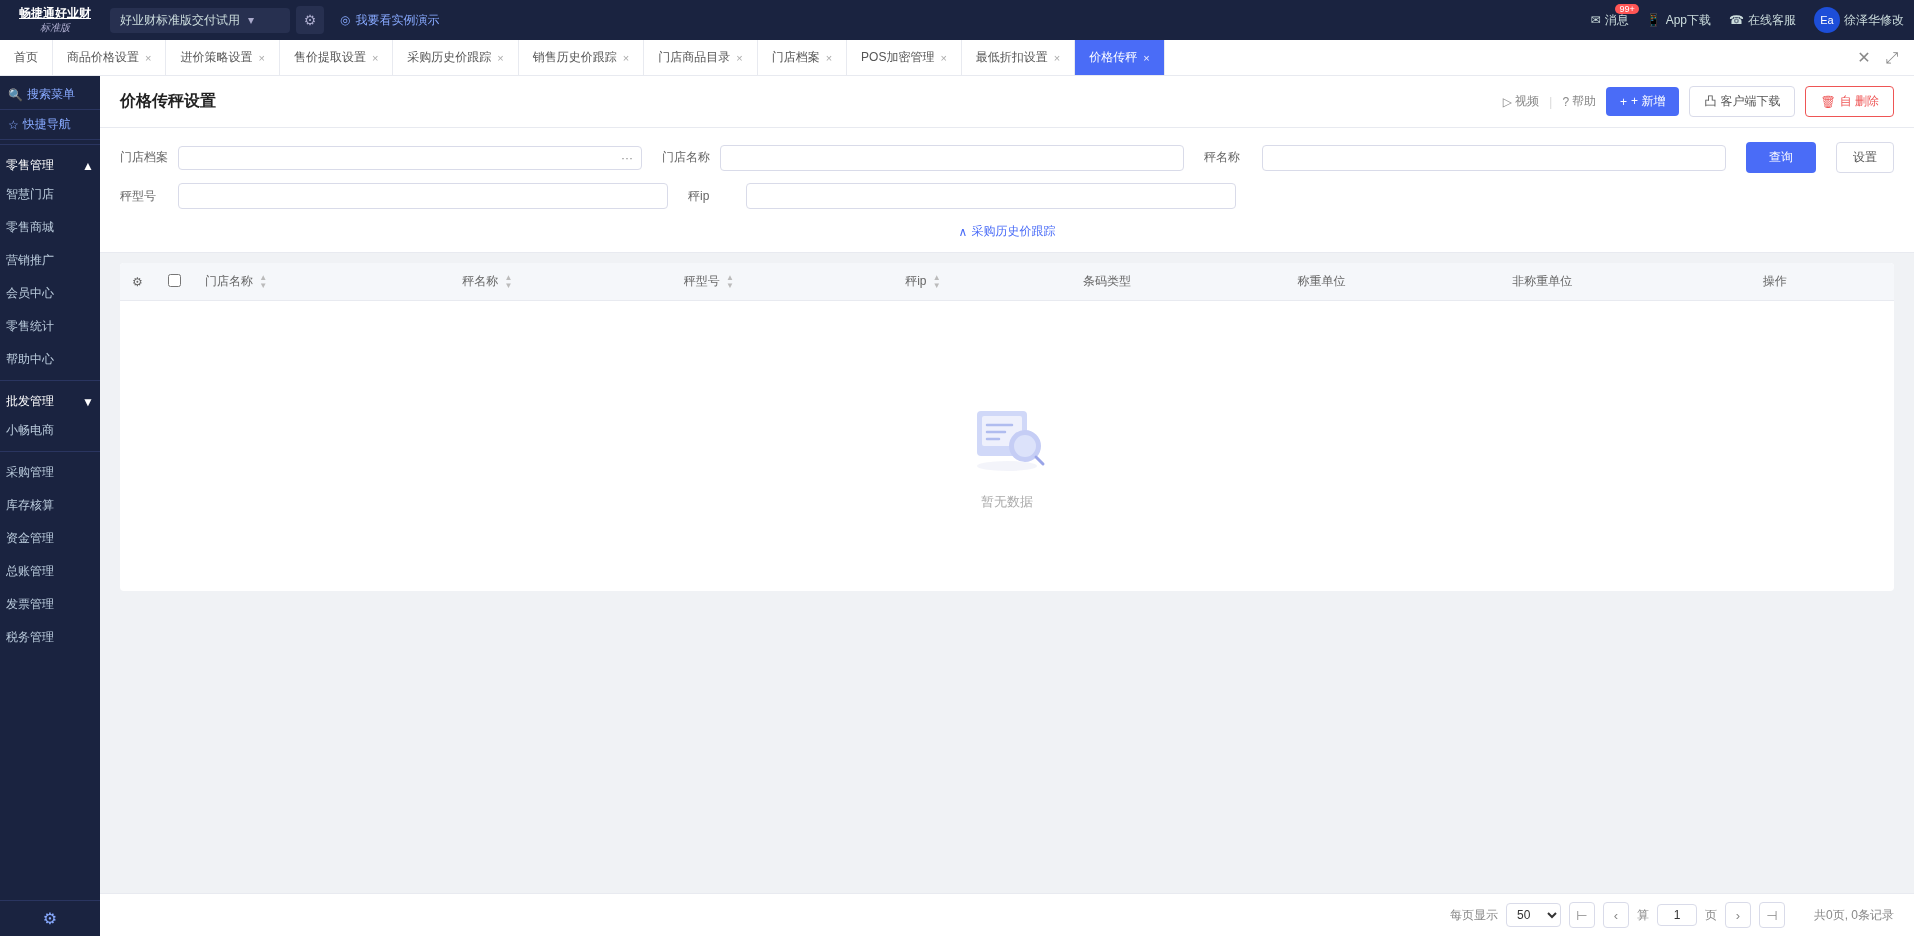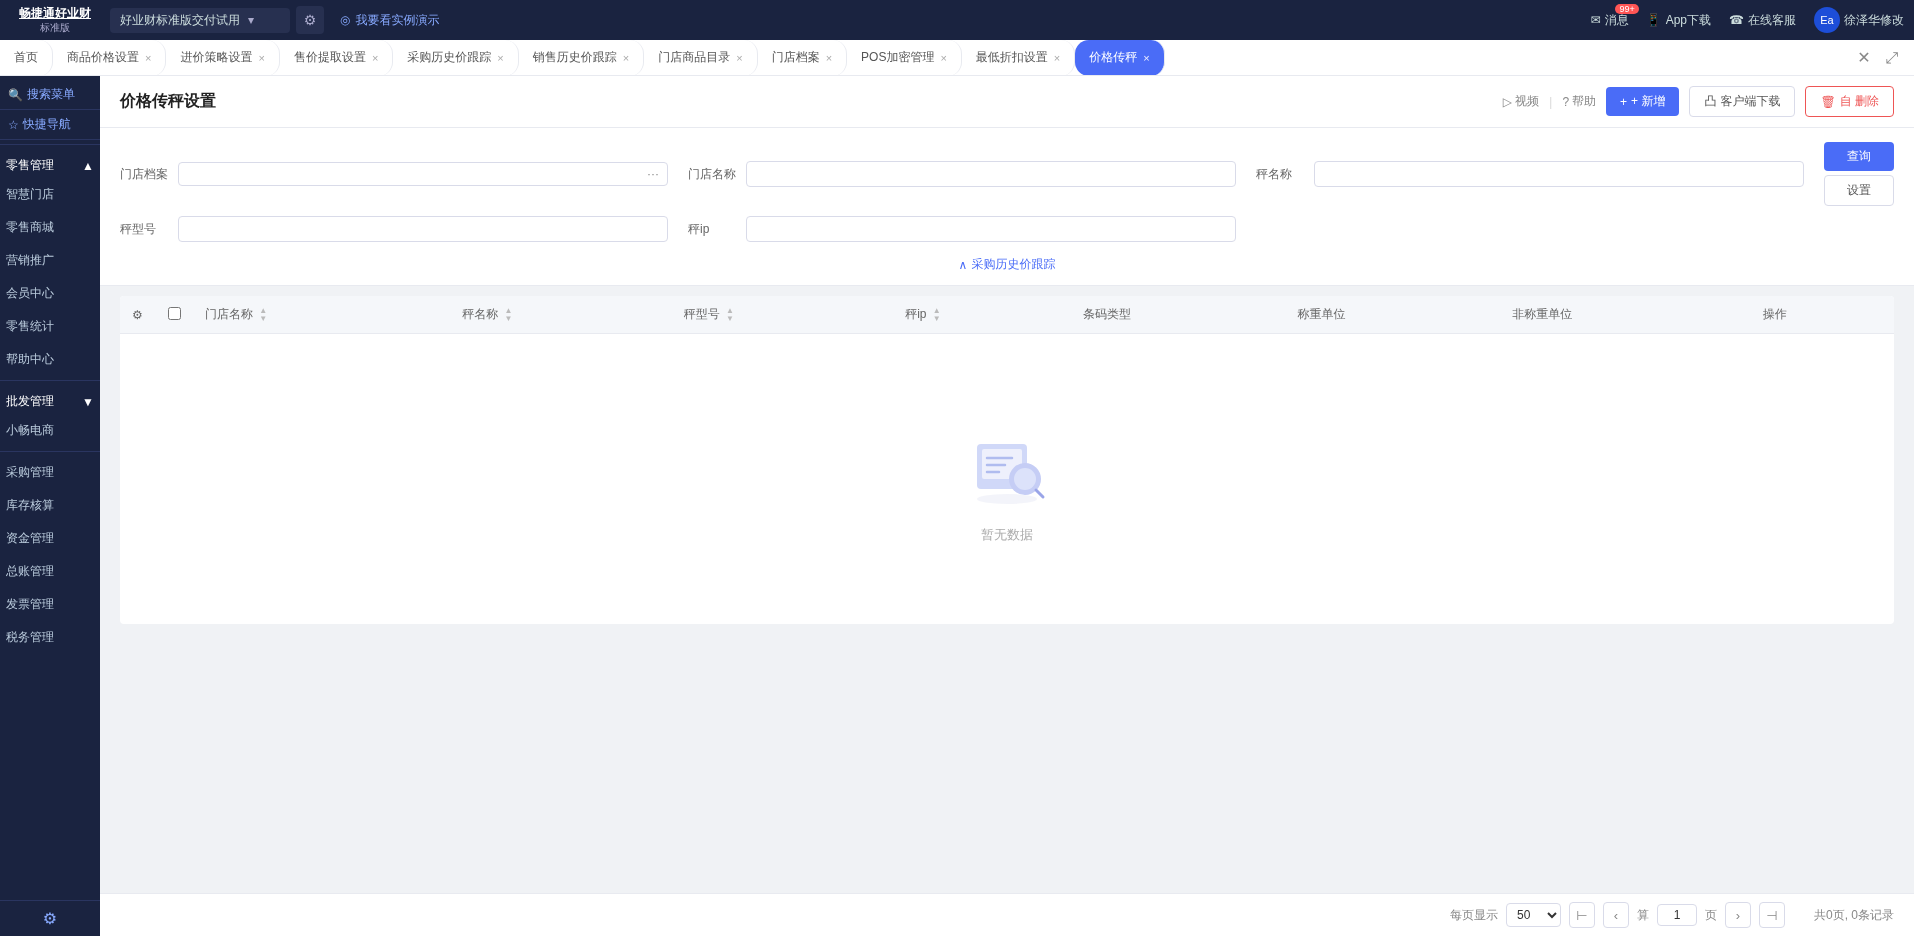--- a/index.html
+++ b/index.html
@@ -19,21 +19,21 @@
       display: flex;
       flex-direction: column;
       align-items: center;
       justify-content: center;
       color: #fff;
       font-size: 11px;
       line-height: 1.3;
       flex-shrink: 0;
     }
     .top-bar-logo .logo-title { font-size: 12px; font-weight: bold; text-decoration: underline; }
-    .top-bar-logo .logo-sub { font-size: 10px; color: #aac; }
+    .top-bar-logo .logo-sub { font-size: 10px; color: #aac; font-style: italic; }
     .top-bar-select-wrap {
       display: flex;
       align-items: center;
       background: #273050;
       border-radius: 4px;
       padding: 4px 10px;
       margin-left: 10px;
       color: #cdd;
       font-size: 12px;
       cursor: pointer;
@@ -92,21 +92,20 @@
     .tab-item {
       display: flex; align-items: center; gap: 4px;
       padding: 0 14px;
       height: 36px;
       font-size: 12px;
       color: #555;
       cursor: pointer;
       white-space: nowrap;
       border-right: 1px solid #e8eaf0;
       flex-shrink: 0;
-      border-radius: 14px;
     }
     .tab-item.active {
       color: #fff;
       background: #4a6cf7;
     }
     .tab-item .tab-close {
       font-size: 11px;
       color: #aaa;
       margin-left: 2px;
     }
@@ -522,25 +521,25 @@
           </div>
         </div>
         <div class="filter-field">
           <span class="filter-label">门店名称</span>
           <input class="filter-input" style="">
         </div>
         <div class="filter-field">
           <span class="filter-label">秤名称</span>
           <input class="filter-input" style="">
         </div>
-        <div style="display:flex;flex-direction:column;gap:4px;">
+        <div style="display:flex;flex-direction:row;gap:20px;">
           <button class="btn-primary" style="width:70px;justify-content:center;">
             <span>查询</span>
           </button>
-          <button class="btn-outline" style="width:70px;justify-content:center;">
+          <button class="btn-outline" style="width:58px;justify-content:center;">
             <span>设置</span>
           </button>
         </div>
       </div>
       <div class="filter-row">
         <div class="filter-field">
           <span class="filter-label">秤型号</span>
           <input class="filter-input" style="">
         </div>
         <div class="filter-field">

